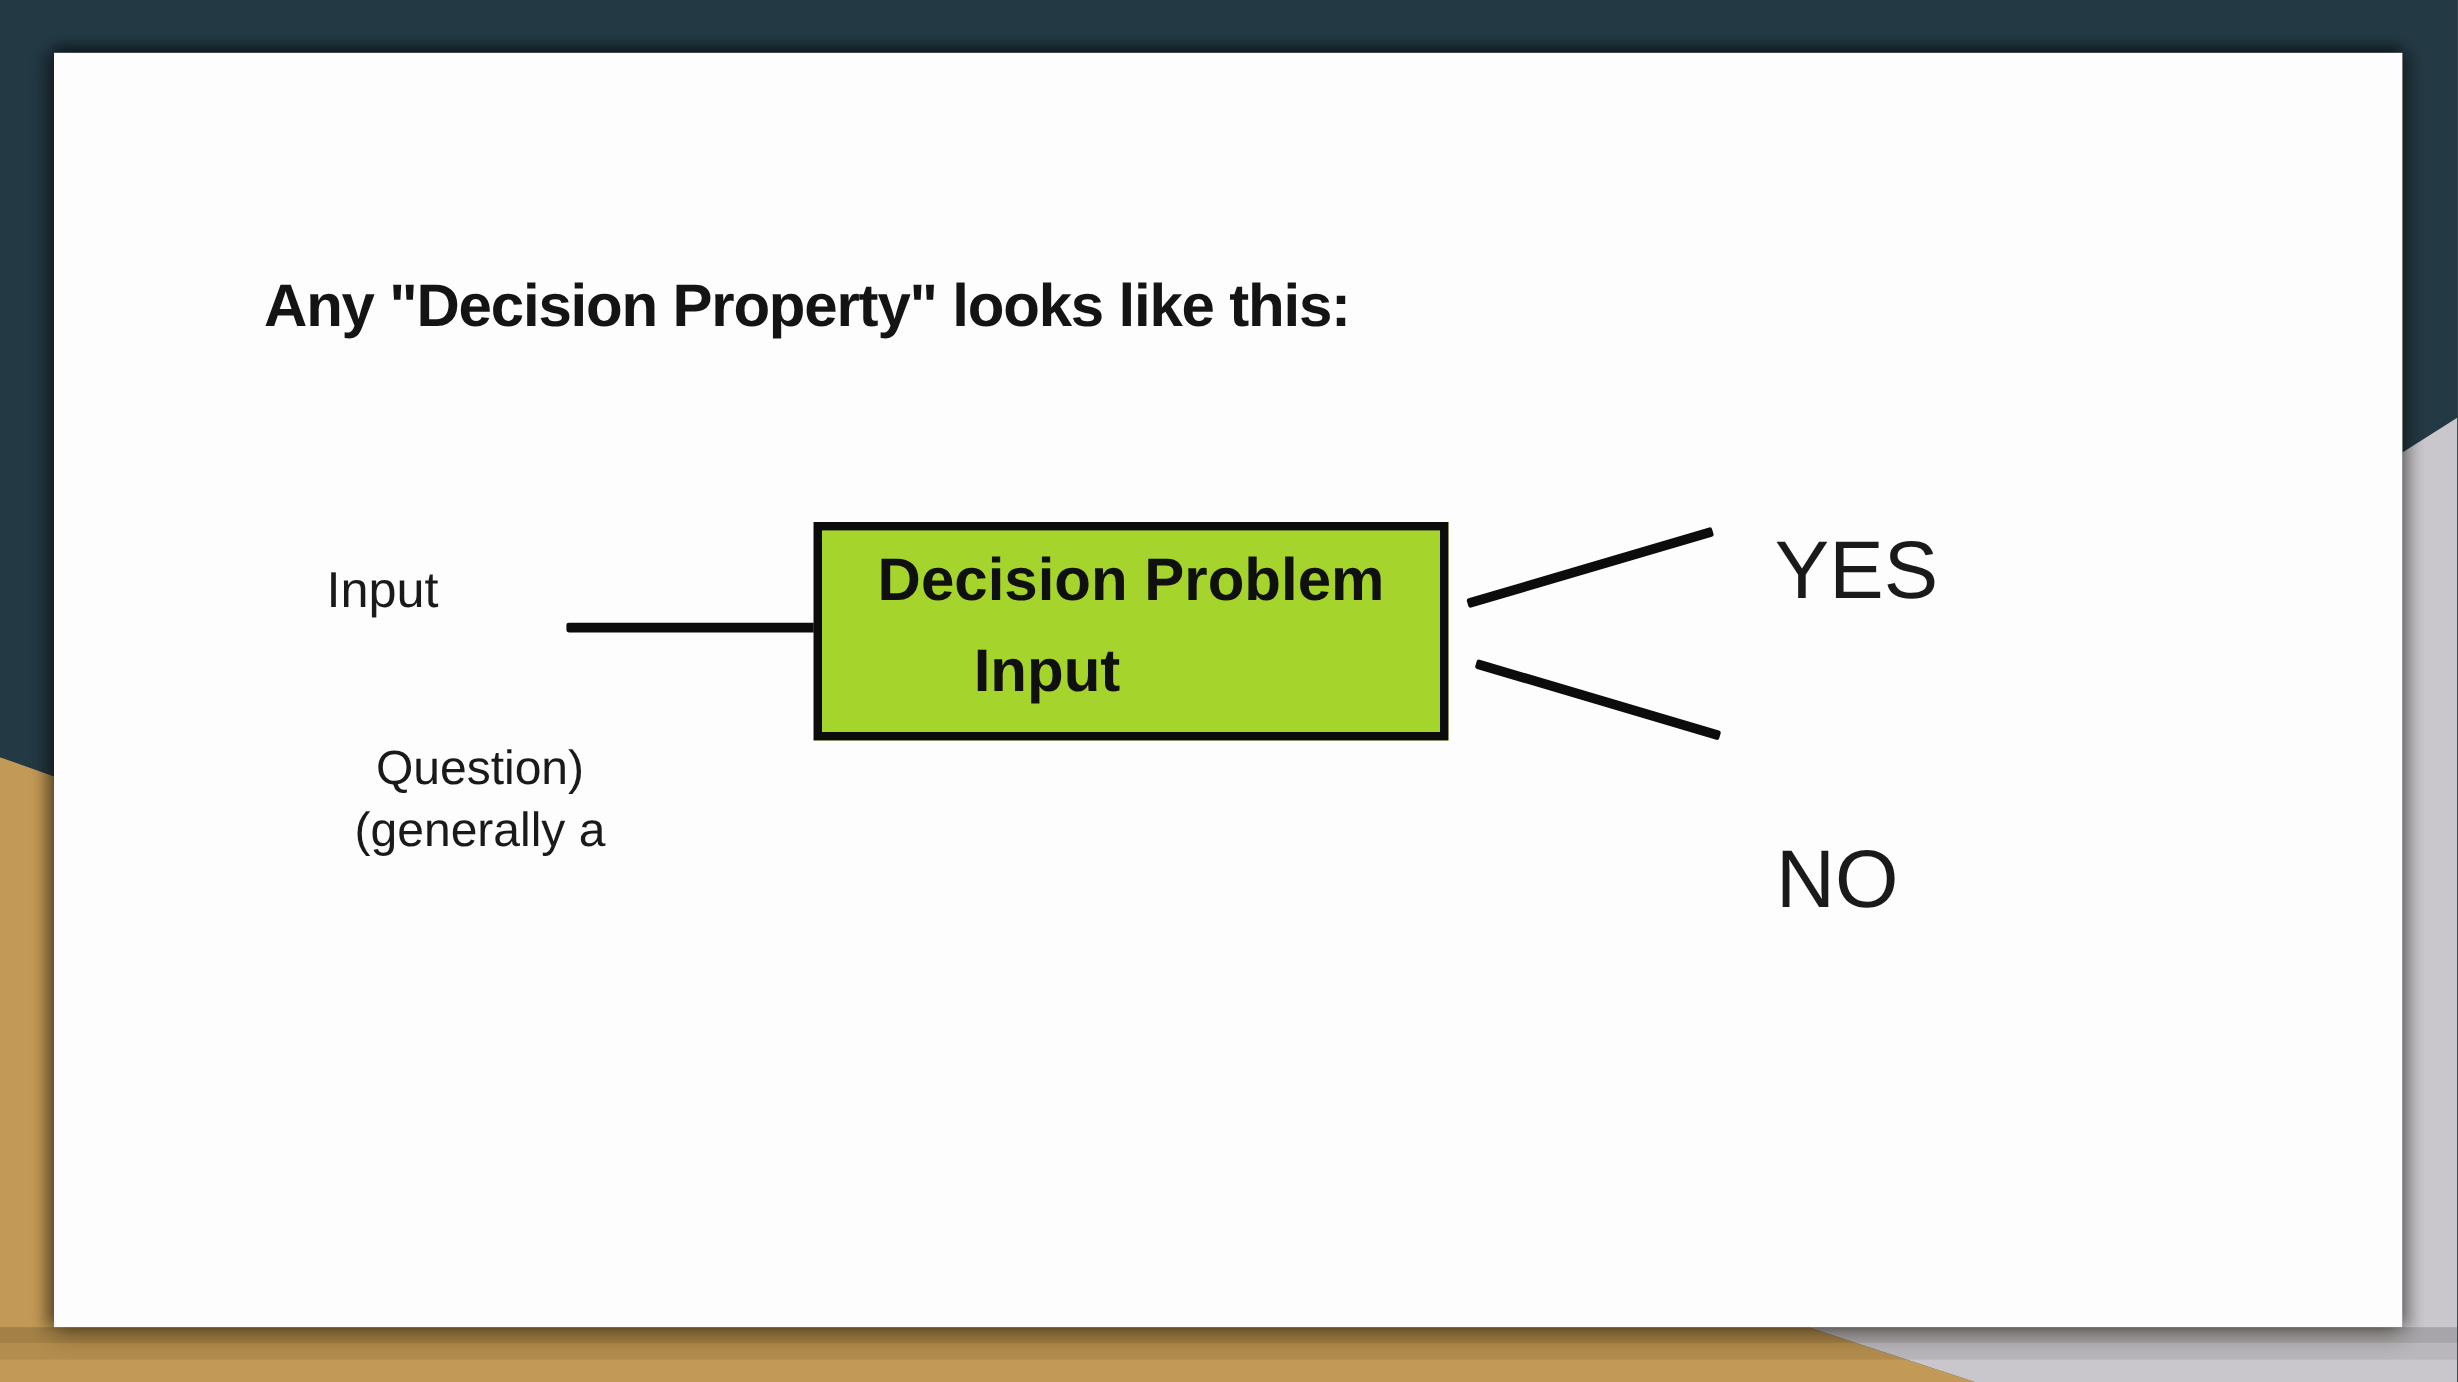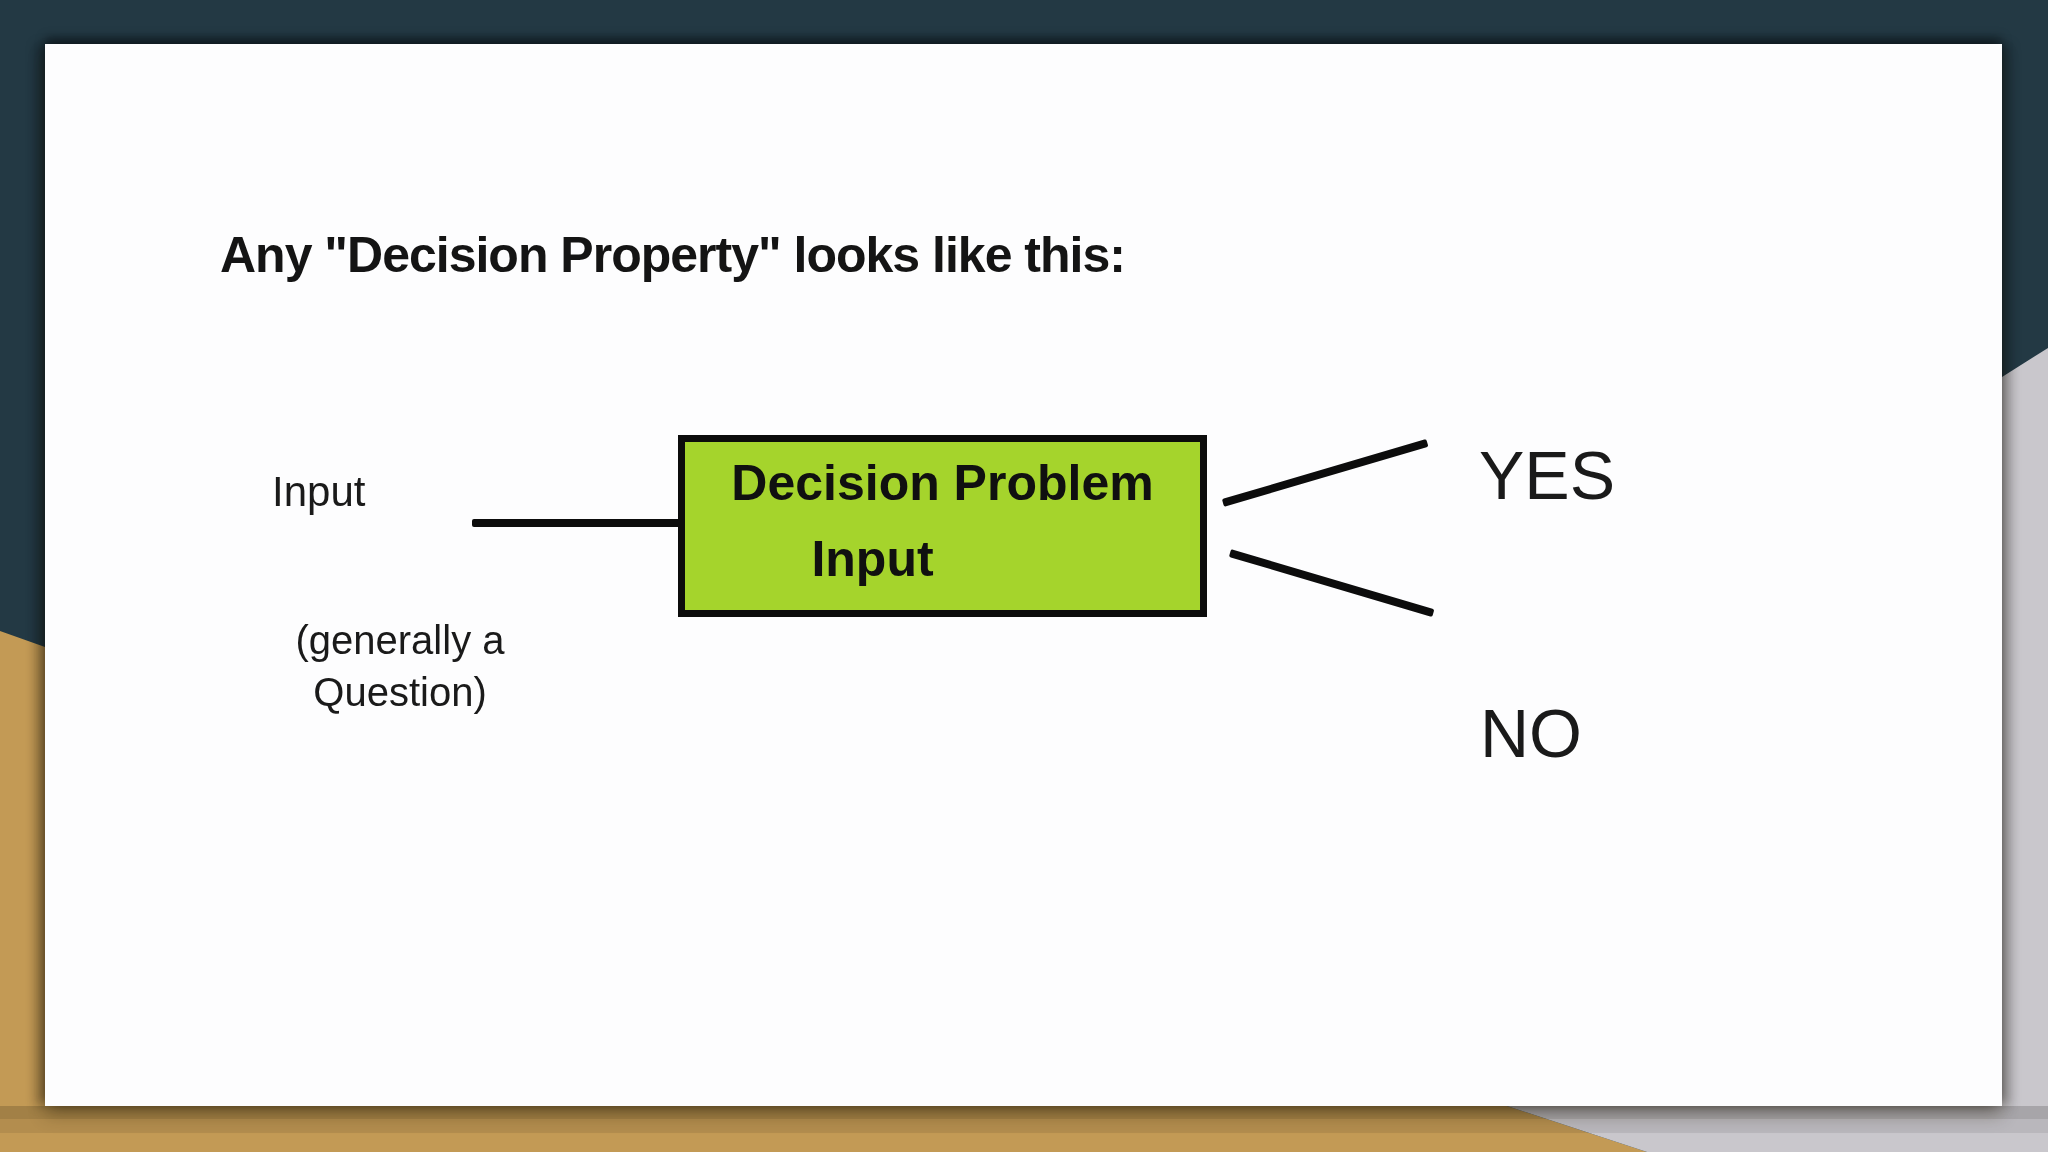--- a/index.html
+++ b/index.html
@@ -143,22 +143,22 @@
   <div id="shadow-band-1"></div>
   <div id="shadow-band-2"></div>
 
   <div id="slide" style="background-color: rgb(253, 253, 254);">
 
     <div id="slide-title">Any "Decision Property" looks like this:</div>
 
     <div id="input-label">Input</div>
 
     <div id="input-note">
+      <div>Question)</div>
       <div>(generally a</div>
-      <div>Question)</div>
     </div>
 
     <div class="connector" id="input-line" style="background-color: rgb(12, 12, 12);"></div>
 
     <div id="decision-box" style="background-color: rgb(165, 212, 44); border-color: rgb(12, 12, 12); text-align: center;">
       <div class="box-line-1">Decision Problem</div>
       <div class="box-line-2">Input</div>
     </div>
 
     <div class="connector" id="yes-line" style="background-color: rgb(12, 12, 12);"></div>

